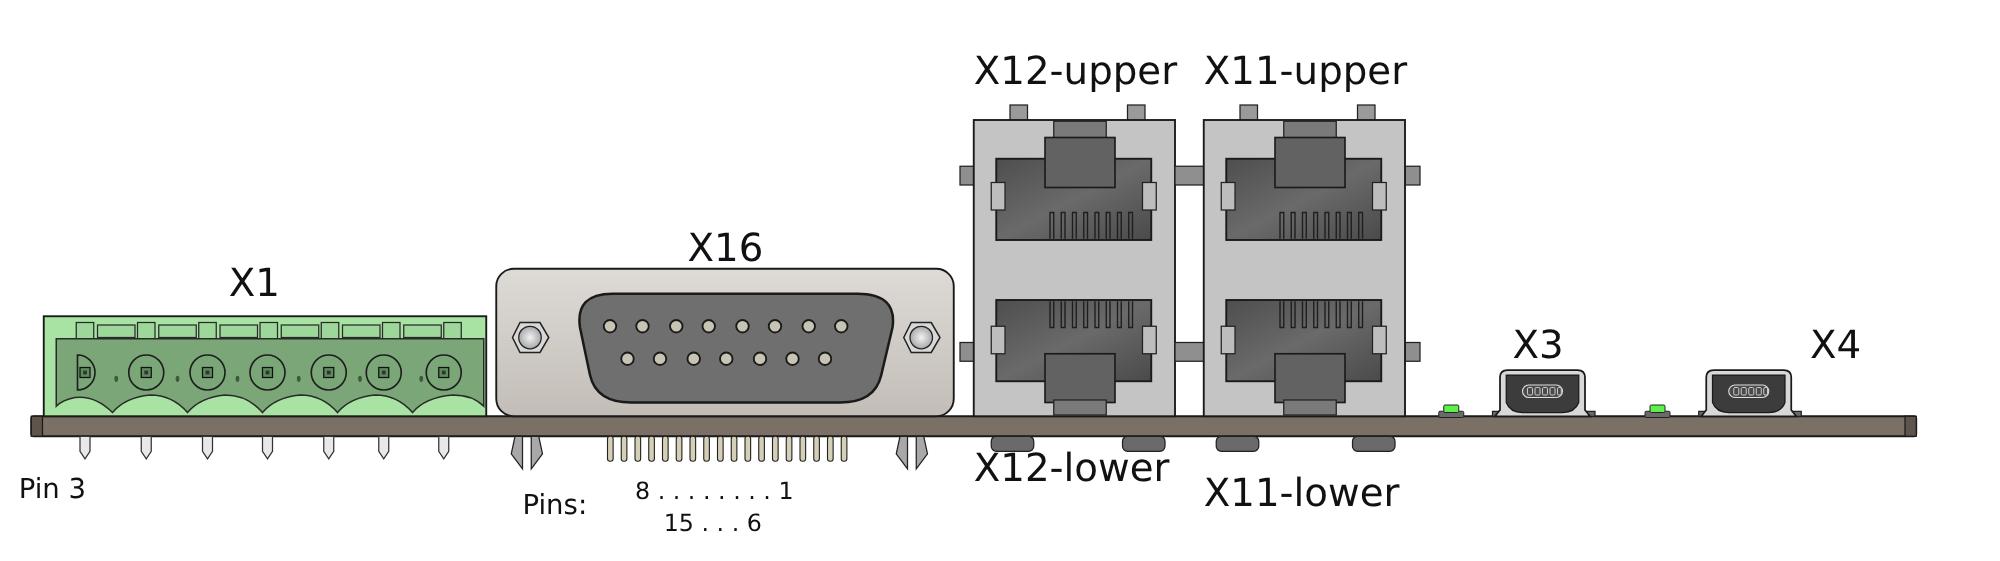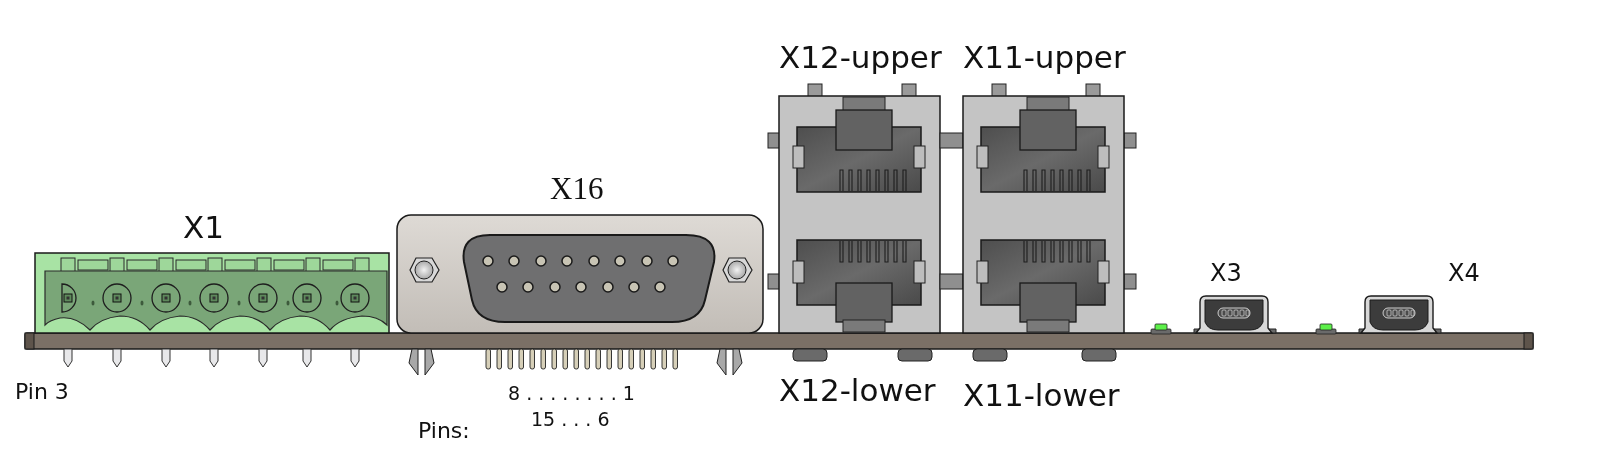--- a/index.html
+++ b/index.html
@@ -1,19 +1,19 @@
 <!DOCTYPE html>
 <html><head>
 <meta charset="utf-8">
 <style>
   html, body { margin:0; padding:0; background:#ffffff; }
   body { width:1600px; height:449px; position:relative; overflow:hidden; font-family:"DejaVu Sans", sans-serif; }
   .lbl { position:absolute; color:#111; white-space:nowrap; line-height:1; }
   .big { font-size:31px; }
-  .med { font-size:24px; }
+  .med { font-size:31px; }
   .sm  { font-size:22px; }
   .xs  { font-size:19px; }
   svg { position:absolute; left:0; top:0; }
 </style>
 </head>
 <body>
 
 <svg width="1600" height="449" viewBox="0 0 1600 449">
   <defs>
     <linearGradient id="dbShell" x1="0" y1="0" x2="0" y2="1">
@@ -321,24 +321,24 @@
       <rect x="1387" y="310" width="4" height="6" rx="1"></rect>
         <rect x="1393" y="310" width="4" height="6" rx="1"></rect>
       <rect x="1399" y="310" width="4" height="6" rx="1"></rect>
         <rect x="1405" y="310" width="4" height="6" rx="1"></rect>
       <rect x="1411" y="310" width="3" height="6" rx="1"></rect>
     </g>
   </g>
 </svg>
 
 <div class="lbl big" style="left:183px; top:212px;">X1</div>
-<div class="lbl big" style="left:550px; top:173px;font-family:Liberation Serif, serif;">X16</div>
+<div class="lbl big" style="left:550px; top:184px;">X16</div>
 <div class="lbl big" style="left:779px; top:42px;">X12-upper</div>
 <div class="lbl big" style="left:963px; top:42px;text-align:right;">X11-upper</div>
-<div class="lbl big" style="left:779px; top:375px;">X12-lower</div>
+<div class="lbl big" style="left:779px; top:360px;">X12-lower</div>
 <div class="lbl big" style="left:963px; top:380px;text-align:right;">X11-lower</div>
 <div class="lbl med" style="left:1210px; top:261px;">X3</div>
 <div class="lbl med" style="left:1448px; top:261px;">X4</div>
 
 <div class="lbl sm" style="left:15px; top:381px;">Pin 3</div>
-<div class="lbl sm" style="left:418px; top:420px;">Pins:</div>
+<div class="lbl sm" style="left:418px; top:394px;">Pins:</div>
 <div class="lbl xs" style="left:508px; top:384px;">8 . . . . . . . . 1</div>
 <div class="lbl xs" style="left:531px; top:410px;">15 . . . 6</div>
 
 </body></html>

